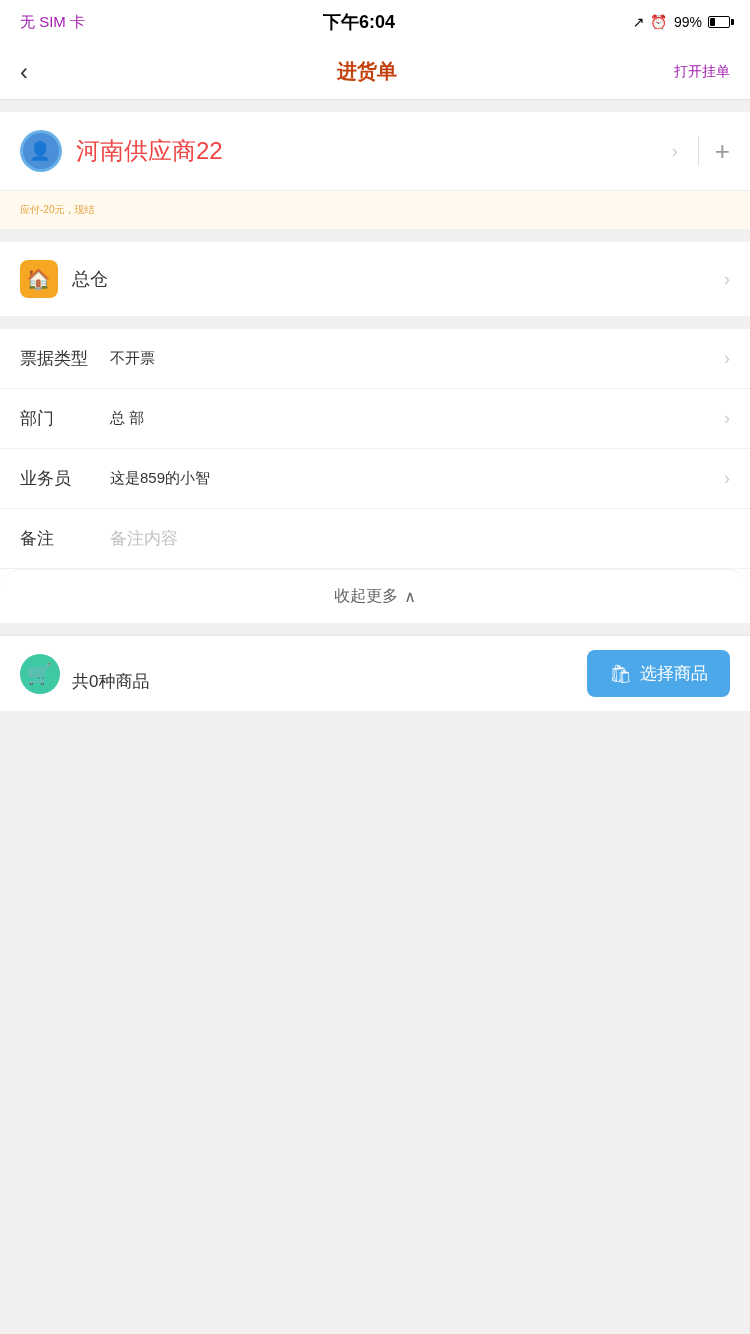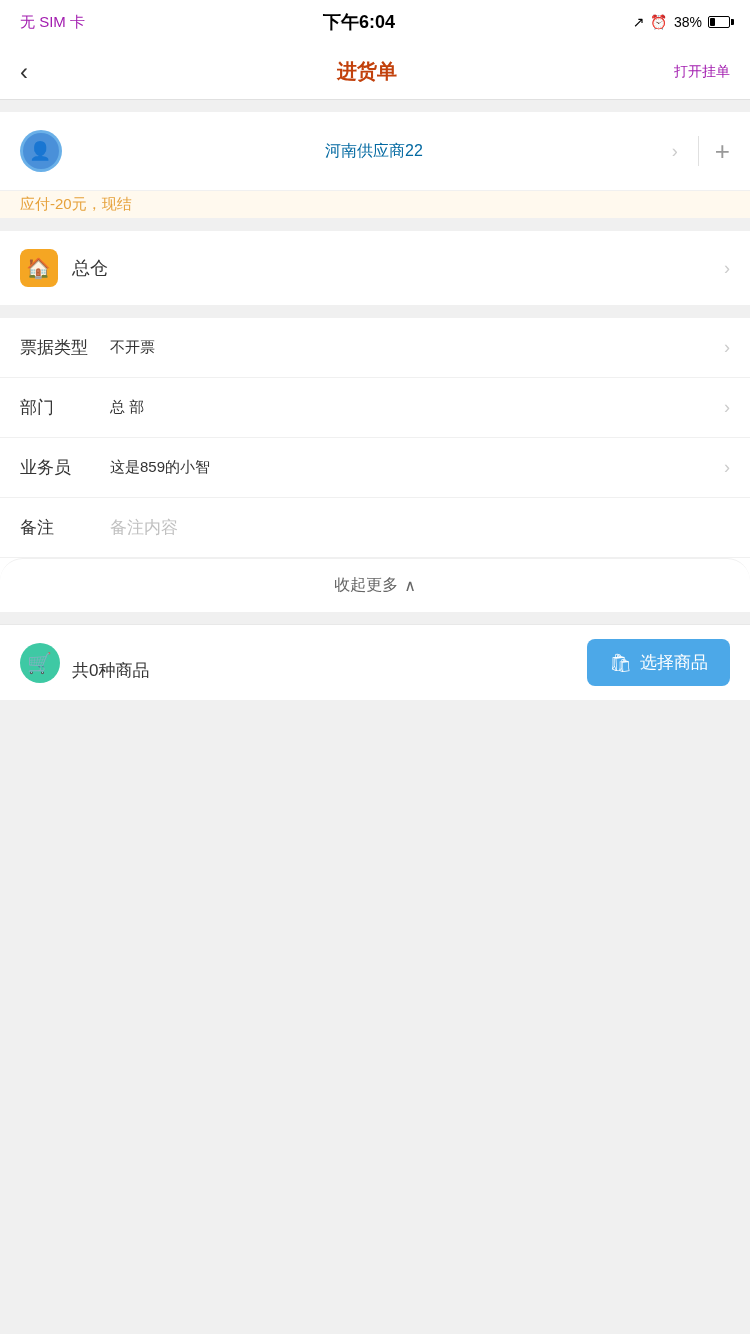--- a/index.html
+++ b/index.html
@@ -93,24 +93,23 @@
       display: flex;
       align-items: center;
       justify-content: center;
     }
     .avatar-person {
       font-size: 18px;
       color: #fff;
     }
     .supplier-name {
       flex: 1;
-      font-size: 16px;
-      color: #0369a1;
+      font-size: 24px;
+      color: #ef4444;
       font-weight: 500;
-      text-align: center;
     }
     .chevron-right {
       color: #ccc;
       font-size: 18px;
       margin-right: 20px;
     }
     .add-icon {
       font-size: 26px;
       color: #999;
       font-weight: 300;
@@ -119,22 +118,22 @@
     .vertical-divider {
       width: 1px;
       height: 30px;
       background: #e0e0e0;
       margin-right: 16px;
     }
 
     
     .notice-bar {
       background: #fff9ee;
-      padding: 4px 20px;
-      font-size: 15px;
+      padding: 12px 20px;
+      font-size: 10px;
       color: #e6a23c;
       border-bottom: 1px solid #f0f0f0;
     }
 
     
     .form-row {
       display: flex;
       align-items: center;
       padding: 18px 20px;
       background: #fff;
@@ -294,21 +293,21 @@
   </style>
 </head>
 <body>
 
 <div class="status-bar">
   <span class="status-left">无 SIM 卡</span>
   <span class="status-center">下午6:04</span>
   <span class="status-right">
     <span>↗</span>
     <span>⏰</span>
-    <span>38%</span>
+    <span>99%</span>
     <span class="battery-icon">
       <span class="battery-fill"></span>
     </span>
   </span>
 </div>
 
 <div class="nav-bar">
   <span class="nav-back">‹</span>
   <span class="nav-title">进货单</span>
   <span class="nav-action">打开挂单</span>

